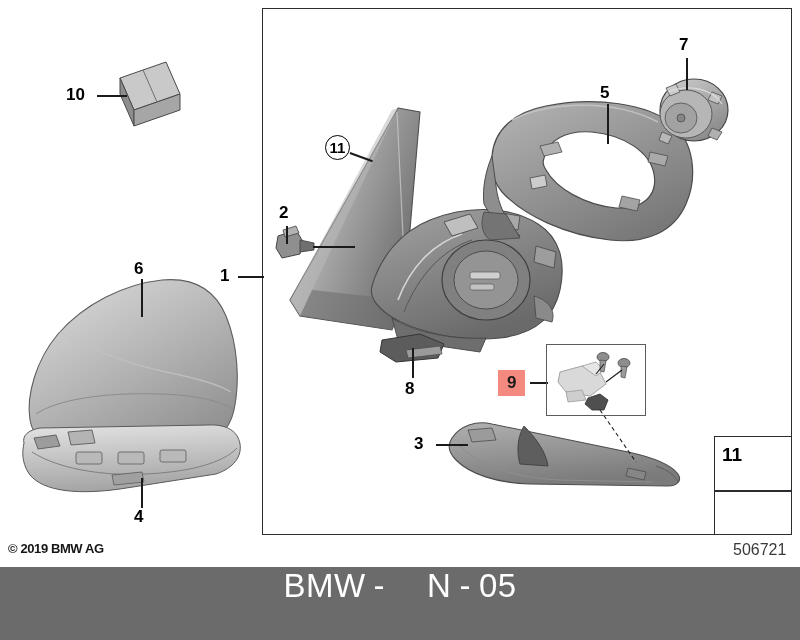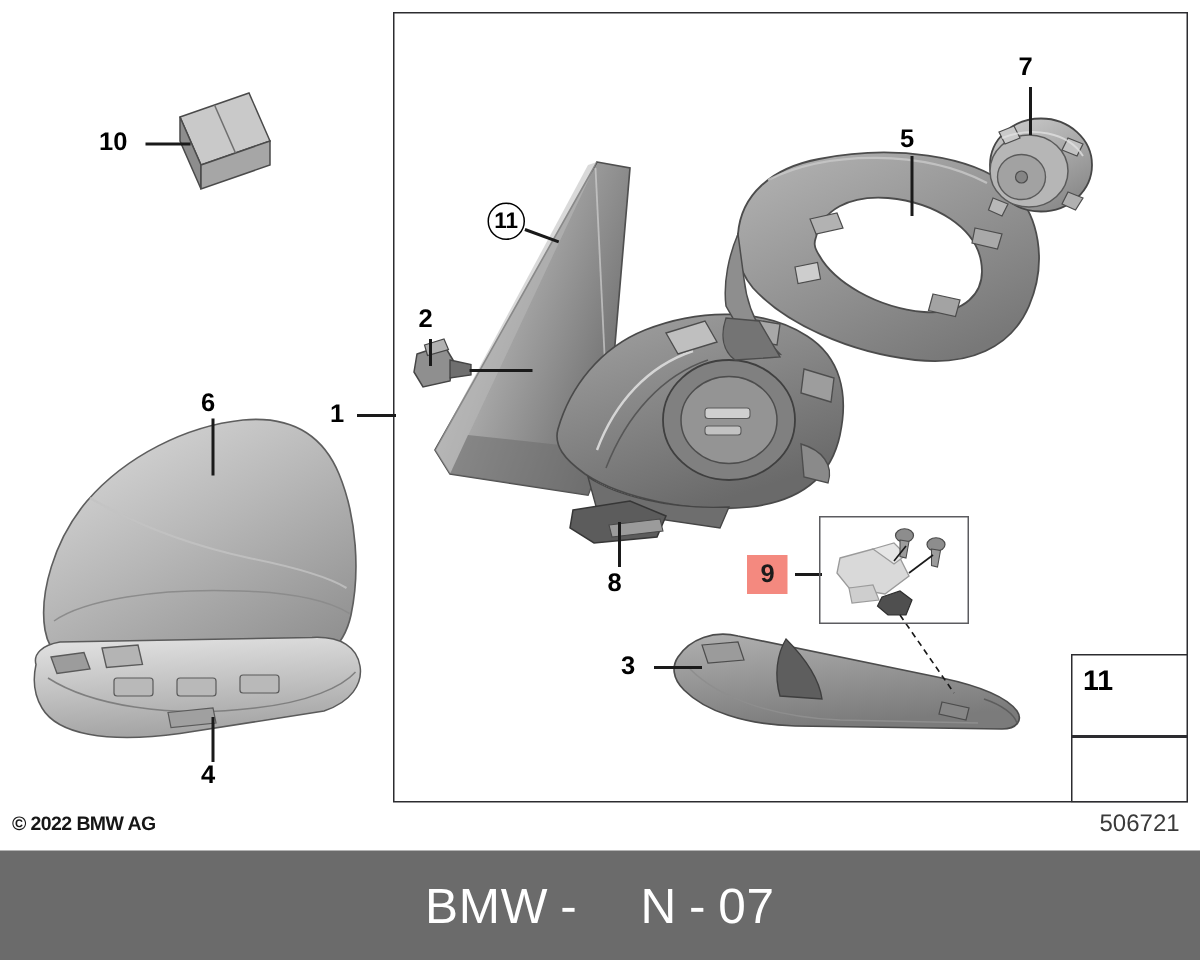--- a/index.html
+++ b/index.html
@@ -120,21 +120,21 @@
     white-space: nowrap;
   }
   .bottom-bar {
     position: absolute;
     left: 0;
     top: 567px;
     width: 800px;
     height: 73px;
     background: #6b6b6b;
     display: flex;
-    align-items: center;
+    align-items: flex-start;
     justify-content: center;
   }
   .bottom-bar-text {
     font-family: "Liberation Sans", sans-serif;
     font-size: 33px;
     color: #ffffff;
     letter-spacing: 0.5px;
     white-space: nowrap;
   }
   .bb-gap { display: inline-block; width: 34px; }
@@ -372,26 +372,26 @@
   <div class="lbl" style="left:679px; top:36px;">7</div>
 
   <div class="lbl" style="left:405px; top:380px;">8</div>
 
   <div class="lbl-hl" style="left:498px; top:370px;">9</div>
 
   <div class="lbl" style="left:414px; top:435px;">3</div>
 
   <div class="lbl" style="left:722px; top:445px; font-size:19px;">11</div>
 
-  <div class="copyright">© 2022 BMW AG</div>
+  <div class="copyright">© 2019 BMW AG</div>
 
   <div class="drawing-no">506721</div>
 
   <div class="bottom-bar">
     <span class="bottom-bar-text">BMW</span>
     <span class="bottom-bar-text" style="margin:0 8px;">-</span>
     <span class="bb-gap"></span>
     <span class="bottom-bar-text">N</span>
     <span class="bottom-bar-text" style="margin:0 8px;">-</span>
-    <span class="bottom-bar-text">07</span>
+    <span class="bottom-bar-text">05</span>
   </div>
 
 </div>
 
 </body></html>

